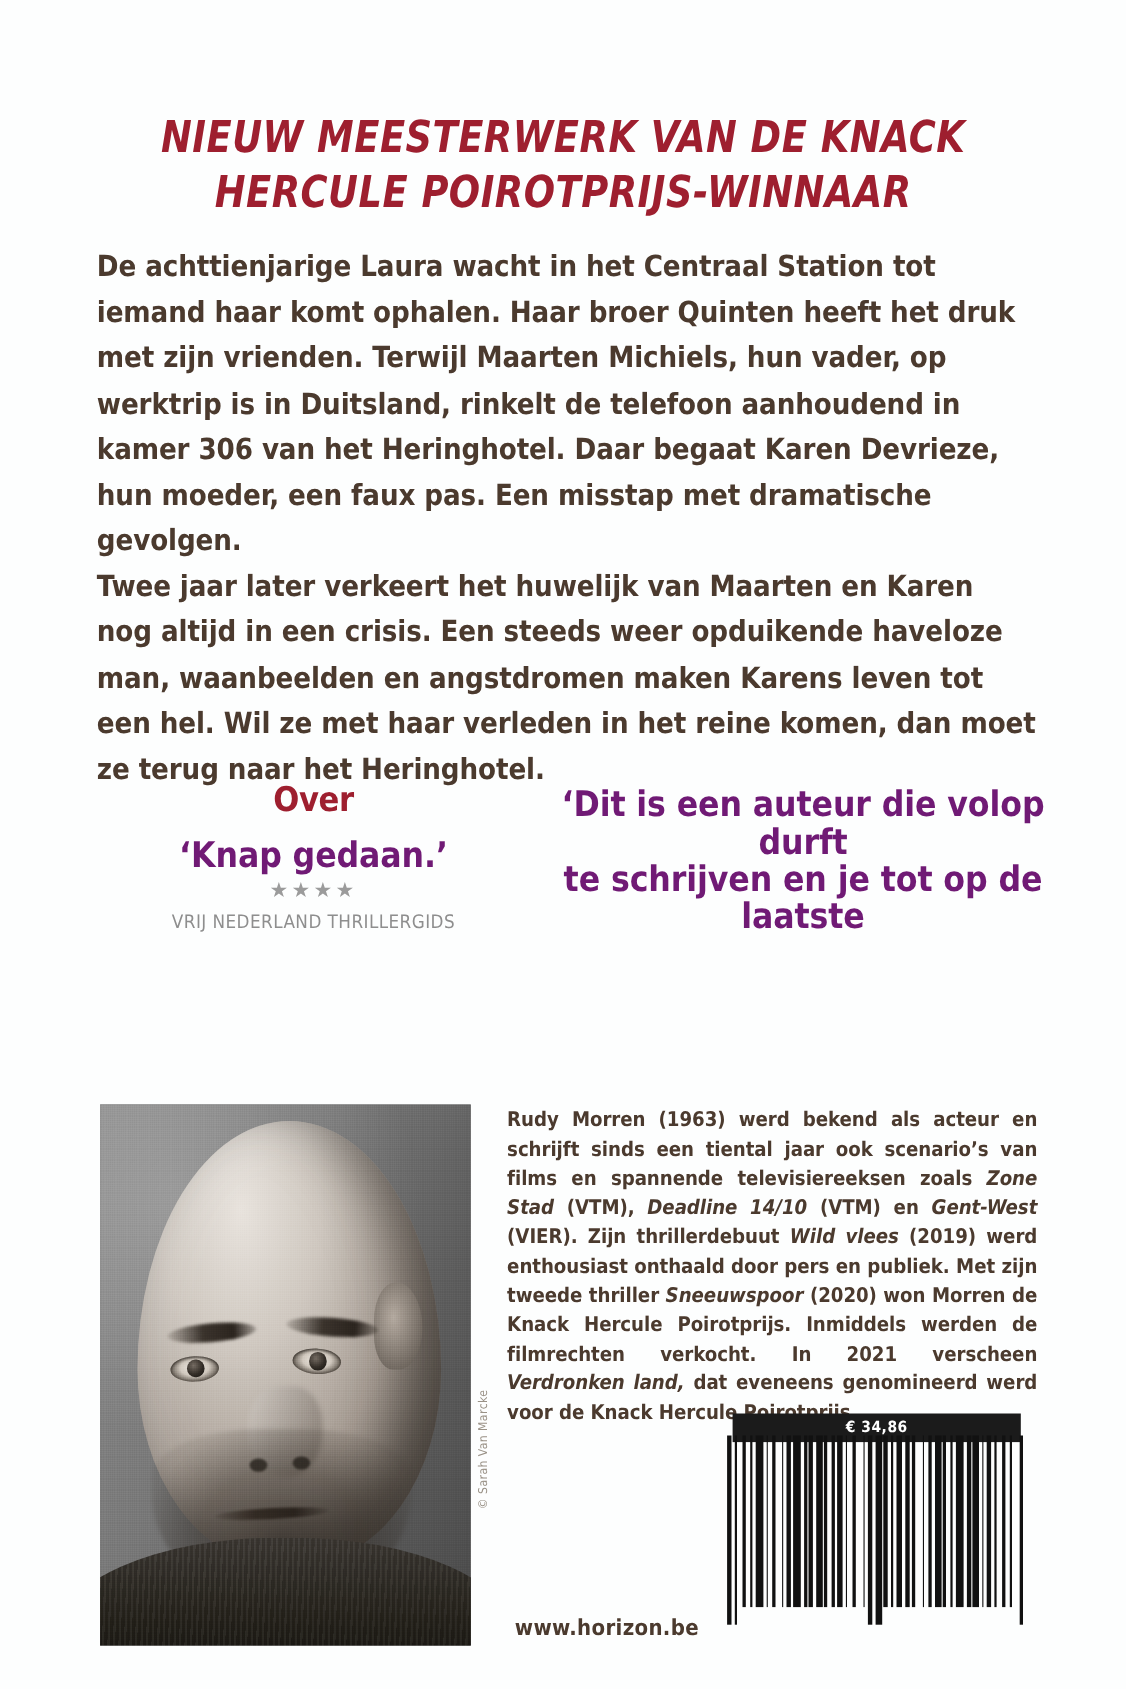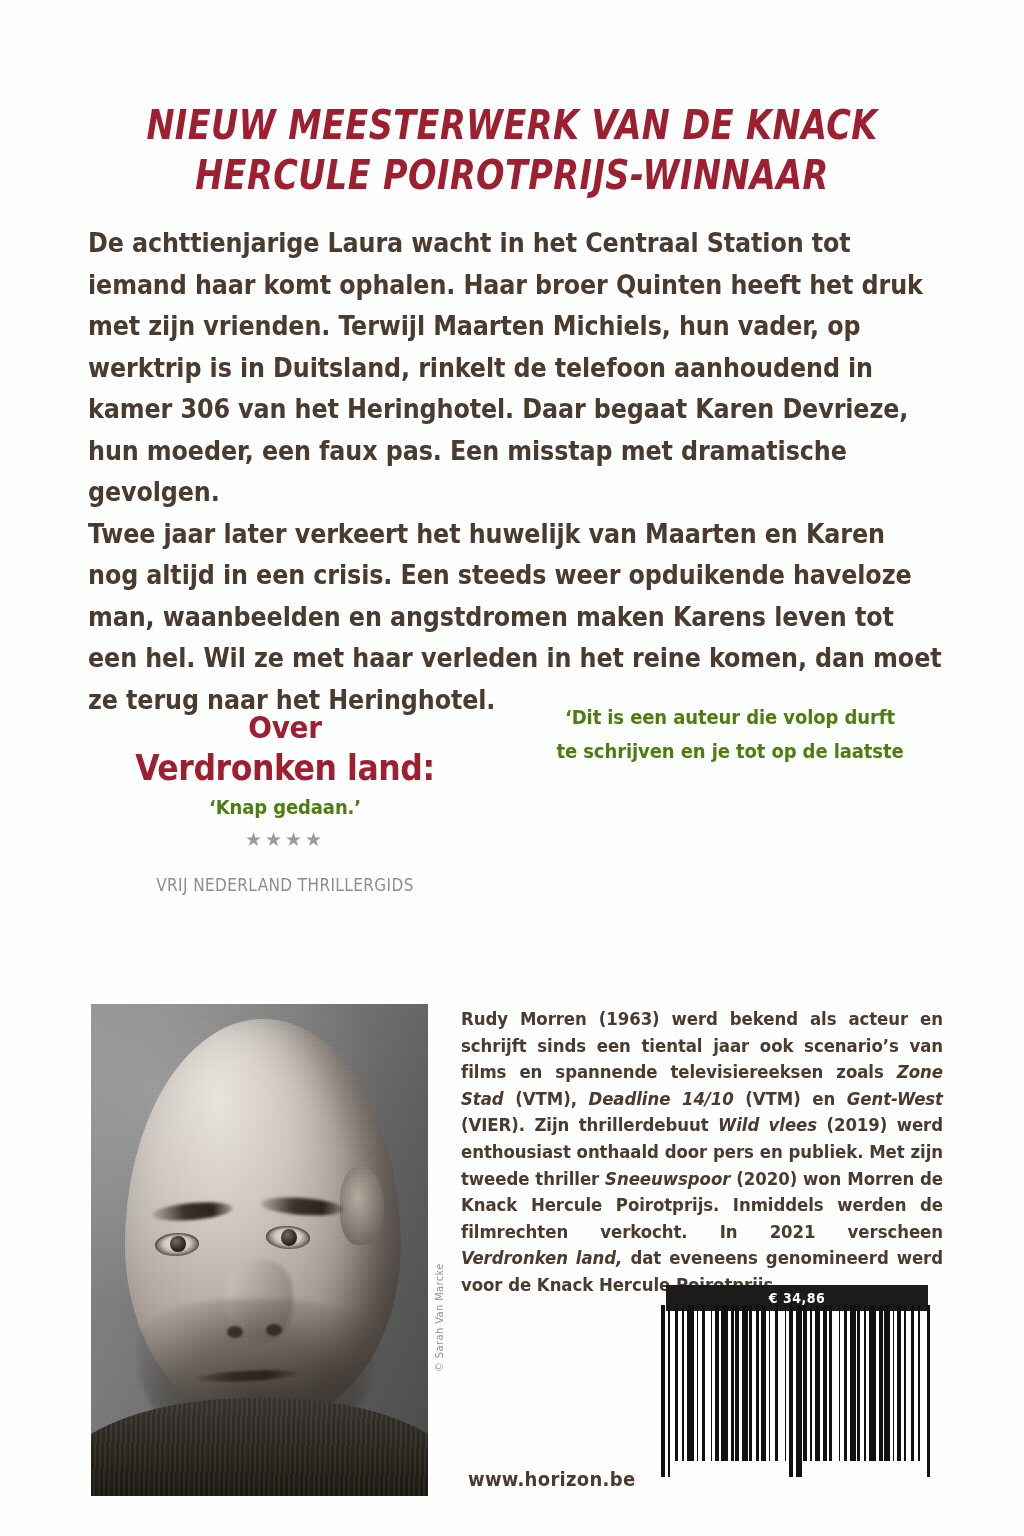--- a/index.html
+++ b/index.html
@@ -78,39 +78,39 @@
     color:#9e1f2f;
     font-family:"DejaVu Sans Condensed","Liberation Sans", sans-serif;
     font-size:32px;
     line-height:42px;
     font-weight:600;
     letter-spacing:-0.3px;
   }
   .q-head-inline .strong { font-weight:bold; font-size:34px; }
 
   .q-text {
-    color:#4d7c0f;
-    font-family:"DejaVu Sans Condensed","Liberation Sans", sans-serif;
-    font-weight:bold;
-    font-size:20px;
+    color:#701a75;
+    font-family:"DejaVu Sans Condensed","Liberation Sans", sans-serif;
+    font-weight:bold;
+    font-size:32px;
     line-height:34px;
-    margin-top:0;
+    margin-top:14px;
     letter-spacing:-0.1px;
   }
   .q-text .qline { display:block; }
 
   .stars {
     margin-top:4px;
     color:#9b9b9b;
     font-size:19px;
     letter-spacing:3px;
     line-height:24px;
   }
   .q-source {
-    margin-top:22px;
+    margin-top:6px;
     color:#8e8e8e;
     font-family:"DejaVu Sans Condensed","Liberation Sans", sans-serif;
     font-size:17px;
     line-height:23px;
     letter-spacing:0.4px;
   }
   .q-source .sline { display:block; }
 
   
   .photo-wrap {
@@ -323,21 +323,20 @@
 
   <div class="blurb">
     <p class="para1">De achttienjarige Laura wacht in het Centraal Station tot iemand haar komt ophalen. Haar broer Quinten heeft het druk met zijn vrienden. Terwijl Maarten Michiels, hun vader, op werktrip is in Duitsland, rinkelt de telefoon aanhoudend in kamer 306 van het Heringhotel. Daar begaat Karen Devrieze, hun moeder, een faux pas. Een misstap met dramatische gevolgen.</p>
     <p class="para2">Twee jaar later verkeert het huwelijk van Maarten en Karen nog altijd in een crisis. Een steeds weer opduikende haveloze man, waanbeelden en angstdromen maken Karens leven tot een hel. Wil ze met haar verleden in het reine komen, dan moet ze terug naar het Heringhotel.</p>
   </div>
 
   <div class="quotes">
 
     <div class="qcol qcol-left">
       <div class="q-over">Over</div>
-      <div class="q-title">Verdronken land:</div>
       <div class="q-text">‘Knap gedaan.’</div>
       <div class="stars">★★★★</div>
       <div class="q-source">VRIJ NEDERLAND THRILLERGIDS</div>
     </div>
 
     <div class="qcol qcol-right">
       <div class="q-text">
         <span class="qline">‘Dit is een auteur die volop durft</span>
         <span class="qline">te schrijven en je tot op de laatste</span>
       </div>

